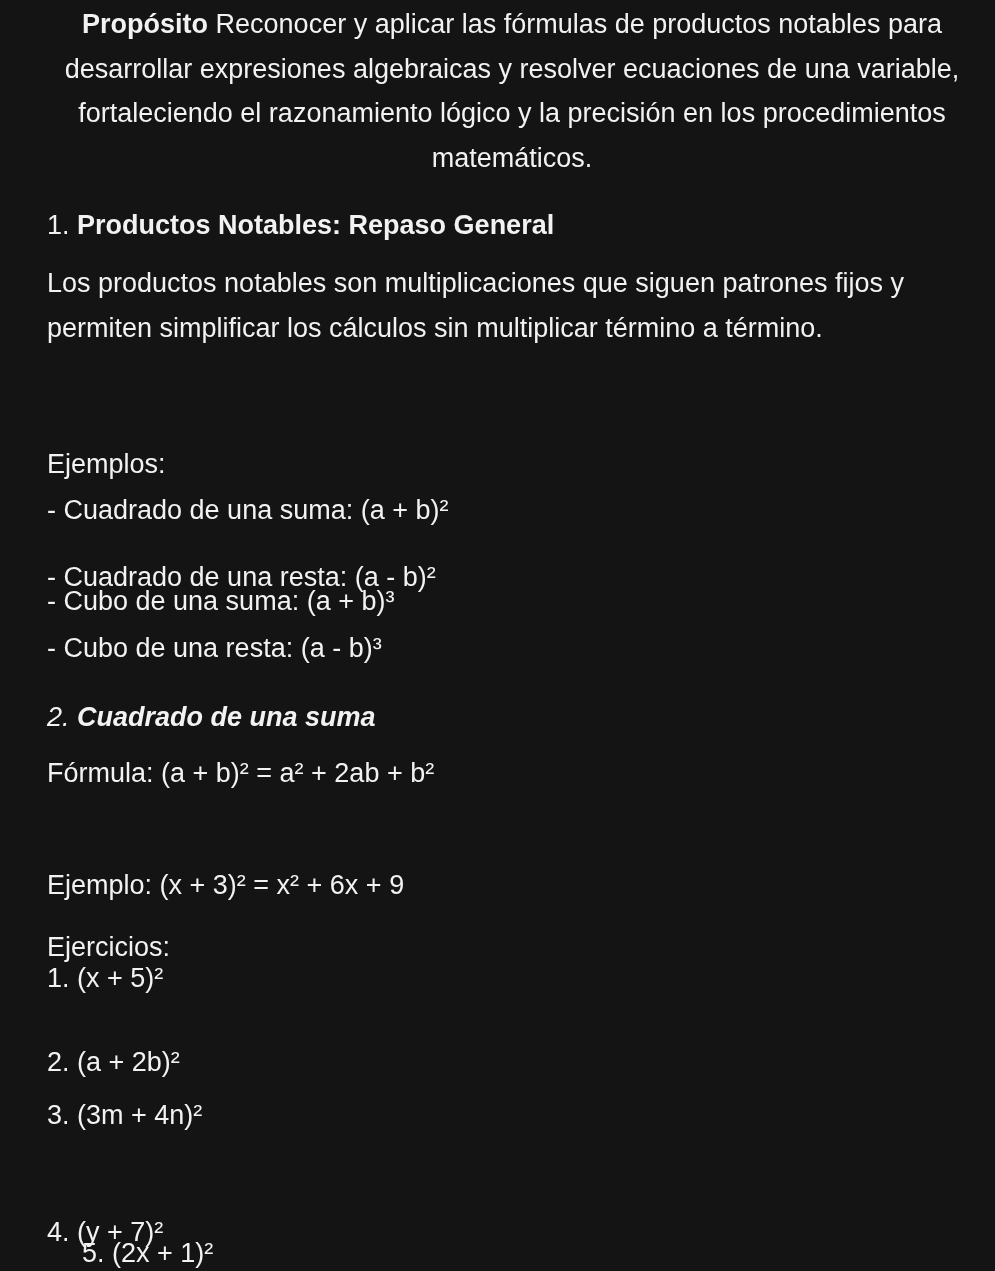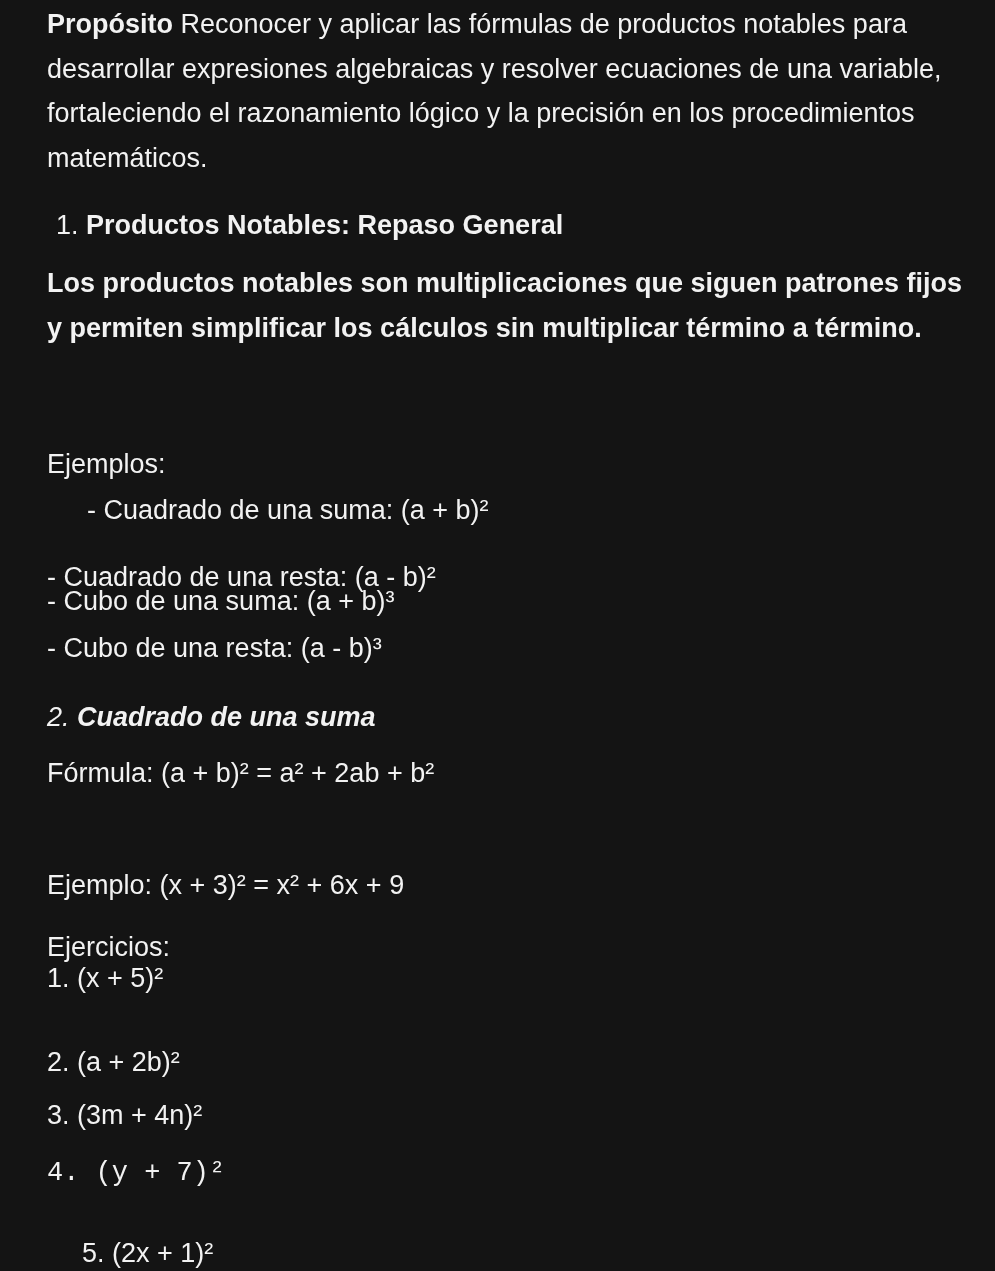--- a/index.html
+++ b/index.html
@@ -9,44 +9,44 @@
     font-family:"Liberation Sans", sans-serif;
     font-size:27px;
   }
   .line { position:absolute; left:47px; white-space:nowrap; line-height:1; }
   .para { position:absolute; left:47px; width:930px; line-height:44.5px; }
   b { font-weight:bold; }
 </style>
 </head>
 <body>
 
-<div class="para" style="top:2px;">
+<div class="para" style="top:2px;text-align:center;">
   <b>Propósito</b>
   <span>Reconocer y aplicar las fórmulas de productos notables para desarrollar expresiones algebraicas y resolver ecuaciones de una variable, fortaleciendo el razonamiento lógico y la precisión en los procedimientos matemáticos.</span>
 </div>
 
-<div class="line" style="top:212px;margin-left:9px;">
+<div class="line" style="top:212px;">
   <span>1.</span>
   <b>Productos Notables: Repaso General</b>
 </div>
 
-<div class="para" style="top:261px;font-weight:bold;">Los productos notables son multiplicaciones que siguen patrones fijos y permiten simplificar los cálculos sin multiplicar término a término.</div>
+<div class="para" style="top:261px;">Los productos notables son multiplicaciones que siguen patrones fijos y permiten simplificar los cálculos sin multiplicar término a término.</div>
 
 <div class="line" style="top:451px;">Ejemplos:</div>
-<div class="line" style="top:497px;margin-left:40px;">- Cuadrado de una suma: (a + b)²</div>
+<div class="line" style="top:497px;">- Cuadrado de una suma: (a + b)²</div>
 <div class="line" style="top:564px;text-align:right;">- Cuadrado de una resta: (a - b)²</div>
 <div class="line" style="top:588px;">- Cubo de una suma: (a + b)³</div>
 <div class="line" style="top:635px;">- Cubo de una resta: (a - b)³</div>
 
 <div class="line" style="top:704px;font-style:italic;">
   <span>2.</span>
   <b>Cuadrado de una suma</b>
 </div>
 
 <div class="line" style="top:760px;">Fórmula: (a + b)² = a² + 2ab + b²</div>
 <div class="line" style="top:872px;">Ejemplo: (x + 3)² = x² + 6x + 9</div>
 <div class="line" style="top:898px;margin-top:36px;">Ejercicios:</div>
 
 <div class="line" style="top:965px;">1. (x + 5)²</div>
 <div class="line" style="top:1034px;margin-top:15px;">2. (a + 2b)²</div>
 <div class="line" style="top:1102px;">3. (3m + 4n)²</div>
-<div class="line" style="top:1160px;font-family:Liberation Mono, monospace;">4. (y + 7)²</div>
+<div class="line" style="top:1219px;">4. (y + 7)²</div>
 <div class="line" style="top:1240px;margin-left:35px;">5. (2x + 1)²</div>
 
 </body></html>

